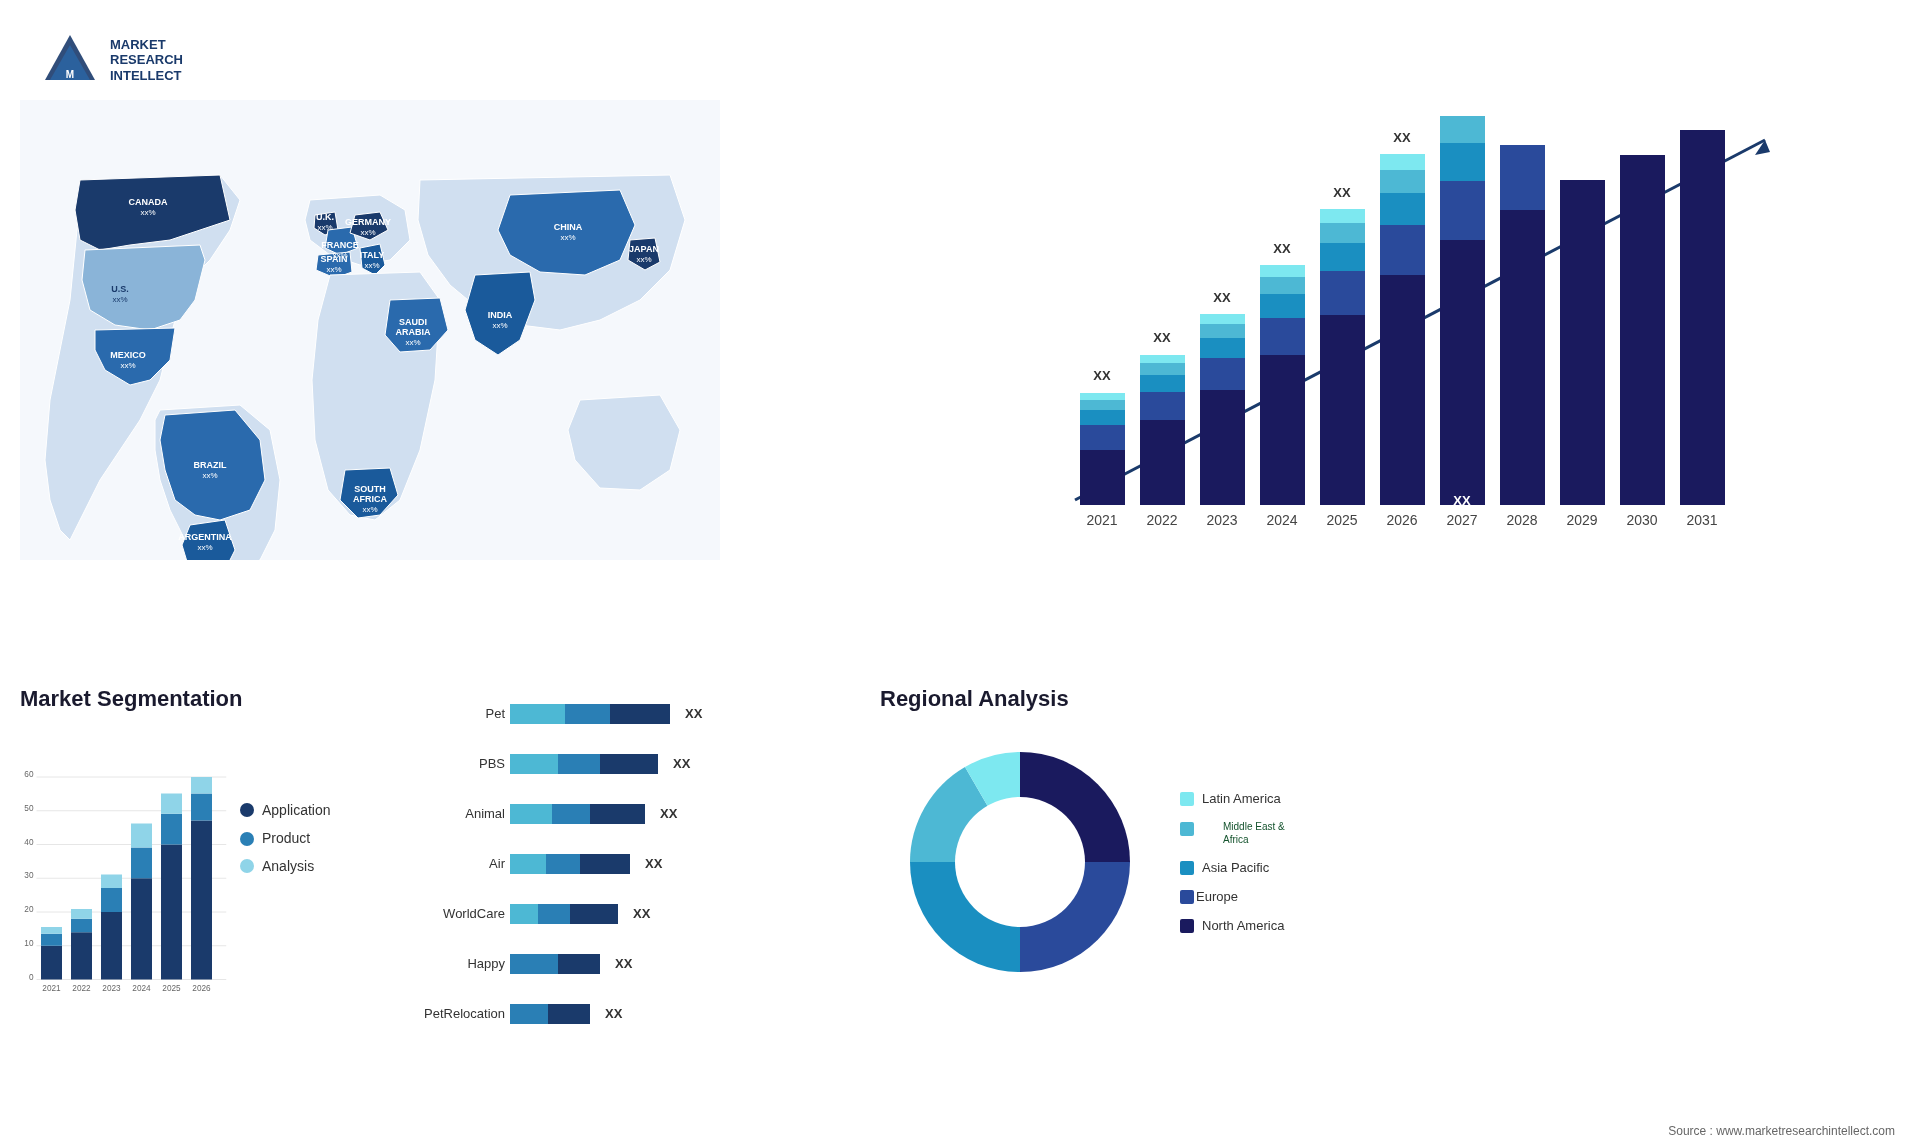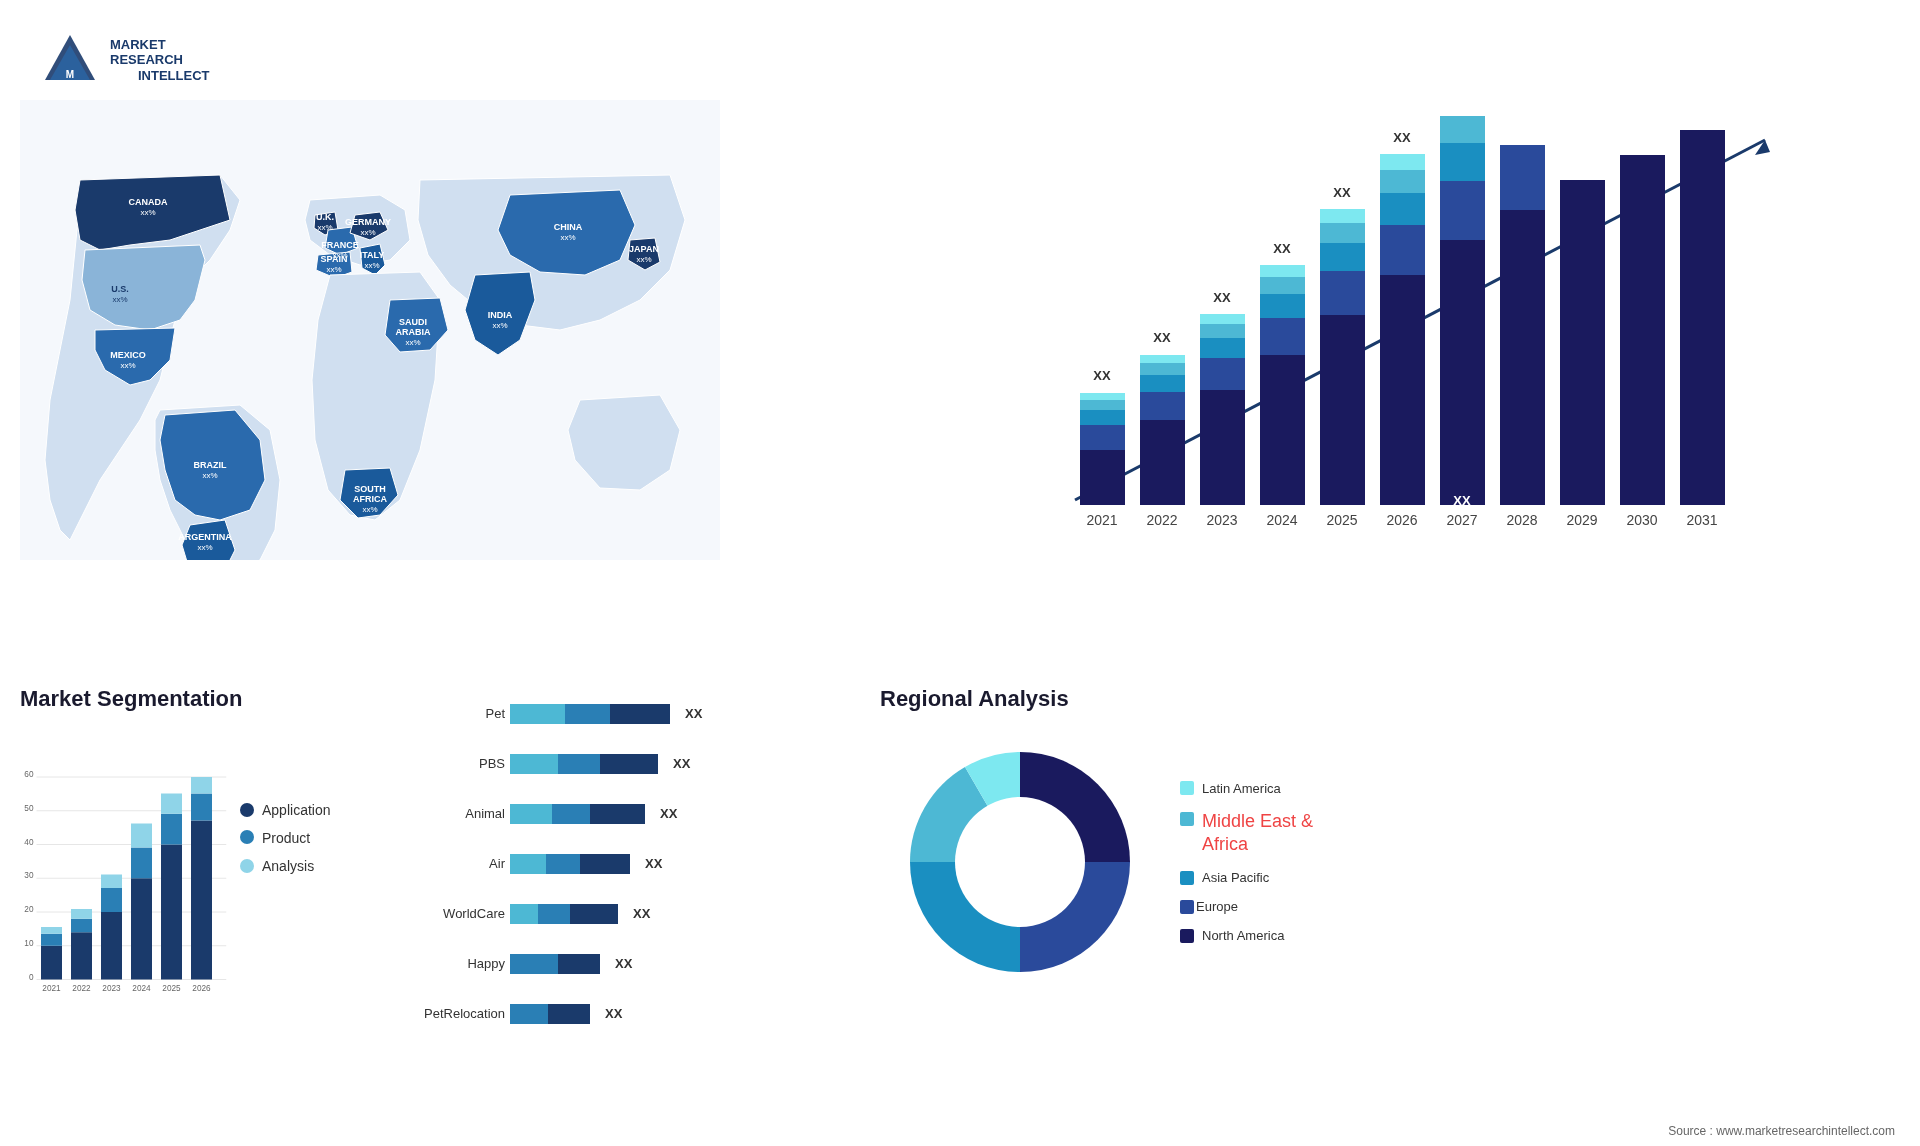--- a/index.html
+++ b/index.html
@@ -36,21 +36,21 @@
       width: 60px;
       height: 60px;
     }
     .logo-text {
       display: flex;
       flex-direction: column;
       line-height: 1.2;
     }
     .logo-text .market { font-size: 13px; font-weight: 700; color: #1a3a6b; }
     .logo-text .research { font-size: 13px; font-weight: 700; color: #1a3a6b; }
-    .logo-text .intellect { font-size: 13px; font-weight: 700; color: #1a3a6b; margin-left: 28px; }
+    .logo-text .intellect { font-size: 13px; font-weight: 700; color: #1a3a6b; }
 
     
     .content-area {
       display: flex;
       padding: 0 20px;
       gap: 20px;
       height: calc(100% - 110px);
     }
 
     .map-container {
@@ -311,21 +311,21 @@
         <text x="162" y="305" font-size="11" fill="#666" text-anchor="middle">2024</text>
         <text x="202" y="305" font-size="11" fill="#666" text-anchor="middle">2025</text>
         <text x="242" y="305" font-size="11" fill="#666" text-anchor="middle">2026</text>
       </svg>
 
       <div style="display:flex; flex-direction:column; gap:12px; padding-top:80px;">
         <div style="display:flex; align-items:center; gap:8px;">
           <div style="width:14px; height:14px; border-radius:50%; background:#1a3a6b;"></div>
           <span style="font-size:14px; color:#333;">Application</span>
         </div>
-        <div style="display:flex; align-items:flex-start; gap:8px;">
+        <div style="display:flex; align-items:flex-end; gap:8px;">
           <div style="width:14px; height:14px; border-radius:50%; background:#2a7fb5;"></div>
           <span style="font-size:14px; color:#333;">Product</span>
         </div>
         <div style="display:flex; align-items:center; gap:8px;">
           <div style="width:14px; height:14px; border-radius:50%; background:#8fd4e8;"></div>
           <span style="font-size:14px; color:#333;">Analysis</span>
         </div>
       </div>
     </div>
   </div>
@@ -394,21 +394,21 @@
         <circle cx="140" cy="140" r="65" fill="white"></circle>
       </svg>
 
       <div style="display:flex; flex-direction:column; gap:14px;">
         <div style="display:flex; align-items:center; gap:8px;">
           <div style="width:14px; height:14px; border-radius:2px; background:#7de8f0;"></div>
           <span style="font-size:13px; color:#333;text-align:center;">Latin America</span>
         </div>
         <div style="display:flex; align-items:flex-start; gap:8px;">
           <div style="width:14px; height:14px; border-radius:2px; background:#4db8d4; margin-top:2px; flex-shrink:0;"></div>
-          <span style="font-size:18px; color:#ef4444; line-height:1.3;">Middle East &amp;<br>Africa</span>
+          <span style="font-size:10px; color:#14532d; line-height:1.3;margin-left:21px;">Middle East &amp;<br>Africa</span>
         </div>
         <div style="display:flex; align-items:flex-end; gap:8px;">
           <div style="width:14px; height:14px; border-radius:2px; background:#1a8fc1;"></div>
           <span style="font-size:13px; color:#333;">Asia Pacific</span>
         </div>
         <div style="display:flex; align-items:center; gap:2px;">
           <div style="width:14px; height:14px; border-radius:2px; background:#2a4a9b;"></div>
           <span style="font-size:13px; color:#333;">Europe</span>
         </div>
         <div style="display:flex; align-items:center; gap:8px;">

